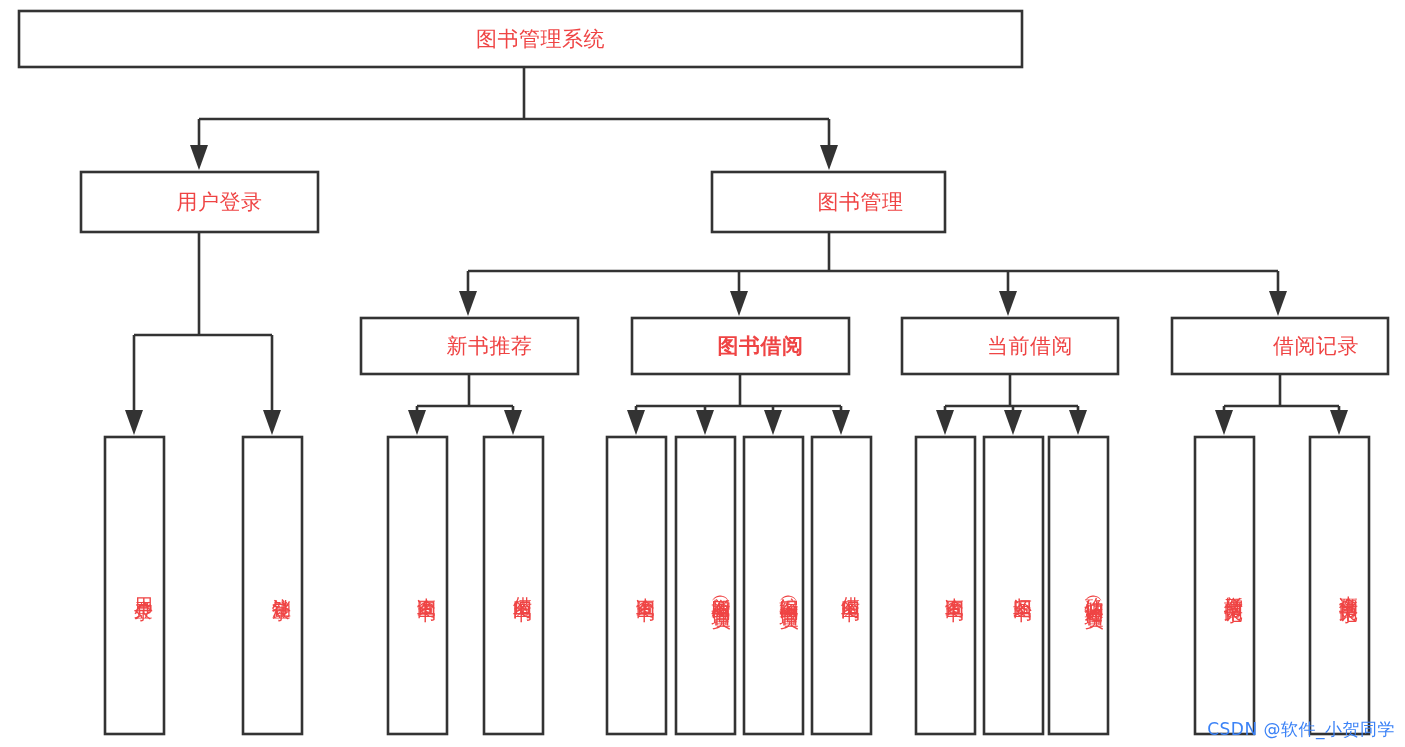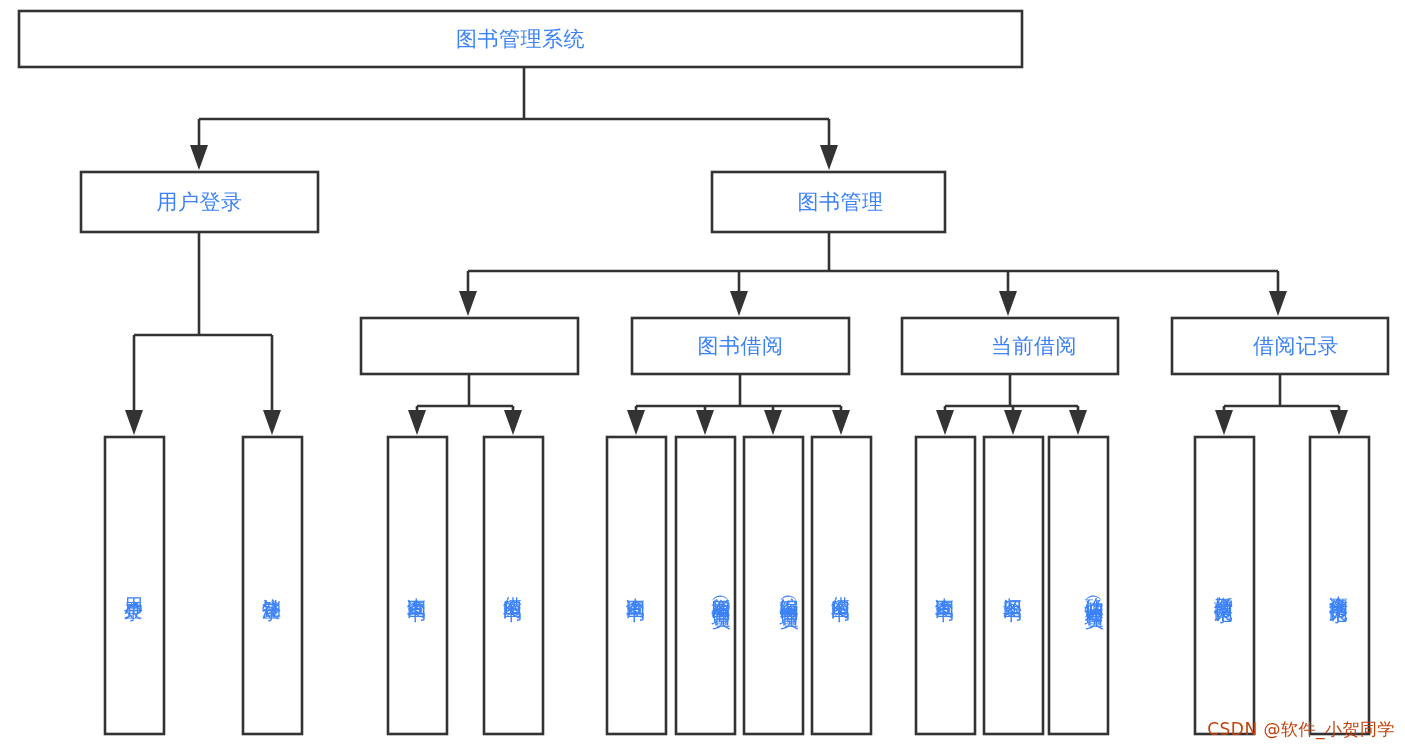--- a/index.html
+++ b/index.html
@@ -42,24 +42,25 @@
   }
   .arrow-head {
     fill: #333333;
     stroke: none;
   }
   .node-label {
     position: absolute;
     display: flex;
     align-items: center;
     justify-content: center;
-    color: #3b82f6;
+    color: #ef4444;
     font-family: "DejaVu Sans", "Liberation Sans", sans-serif;
     pointer-events: none;
     white-space: nowrap;
+    padding-left: 20px;
   }
   .node-label.horizontal {
     font-size: 21px;
     letter-spacing: 0.5px;
   }
   .node-label.vertical {
     writing-mode: vertical-rl;
     text-orientation: upright;
     font-size: 19px;
     letter-spacing: 2px;
@@ -70,21 +71,21 @@
   }
   .node-label.vertical.centered {
     align-items: center;
     padding-top: 0;
   }
   .watermark {
     position: absolute;
     right: 10px;
     bottom: 6px;
     font-size: 17px;
-    color: #c2410c;
+    color: #3b82f6;
     font-family: "DejaVu Sans", "Liberation Sans", sans-serif;
     letter-spacing: 0.5px;
     white-space: nowrap;
     pointer-events: none;
   }
 </style>
 </head>
 <body>
 
 <div id="diagram-root">
@@ -179,24 +180,25 @@
     <polygon class="arrow-head" points="1330,410 1348,410 1339,435"></polygon>
 
   </svg>
 
   <div class="node-label horizontal" style="left:19px; top:11px; width:1003px; height:56px;">图书管理系统</div>
 
   <div class="node-label horizontal" style="left:81px; top:172px; width:237px; height:60px;">用户登录</div>
 
   <div class="node-label horizontal" style="left:712px; top:172px; width:233px; height:60px;margin-left:12px;">图书管理</div>
 
-
-  <div class="node-label horizontal" style="left:632px; top:318px; width:217px; height:56px;">图书借阅</div>
-
-  <div class="node-label horizontal" style="left:902px; top:318px; width:216px; height:56px;margin-left:24px;">当前借阅</div>
+  <div class="node-label horizontal" style="left:361px; top:318px; width:217px; height:56px;">新书推荐</div>
+
+  <div class="node-label horizontal" style="left:632px; top:318px; width:217px; height:56px;font-weight:bold;">图书借阅</div>
+
+  <div class="node-label horizontal" style="left:902px; top:318px; width:216px; height:56px;">当前借阅</div>
 
   <div class="node-label horizontal" style="left:1172px; top:318px; width:248px; height:56px;">借阅记录</div>
 
   <div class="node-label vertical centered" style="left:105px; top:437px; width:59px; height:297px;">用户登录</div>
   <div class="node-label vertical centered" style="left:243px; top:437px; width:59px; height:297px;">注销登录</div>
 
   <div class="node-label vertical centered" style="left:388px; top:437px; width:59px; height:297px;">查询图书</div>
   <div class="node-label vertical centered" style="left:484px; top:437px; width:59px; height:297px;">借阅图书</div>
 
   <div class="node-label vertical centered" style="left:607px; top:437px; width:59px; height:297px;">查询图书</div>

